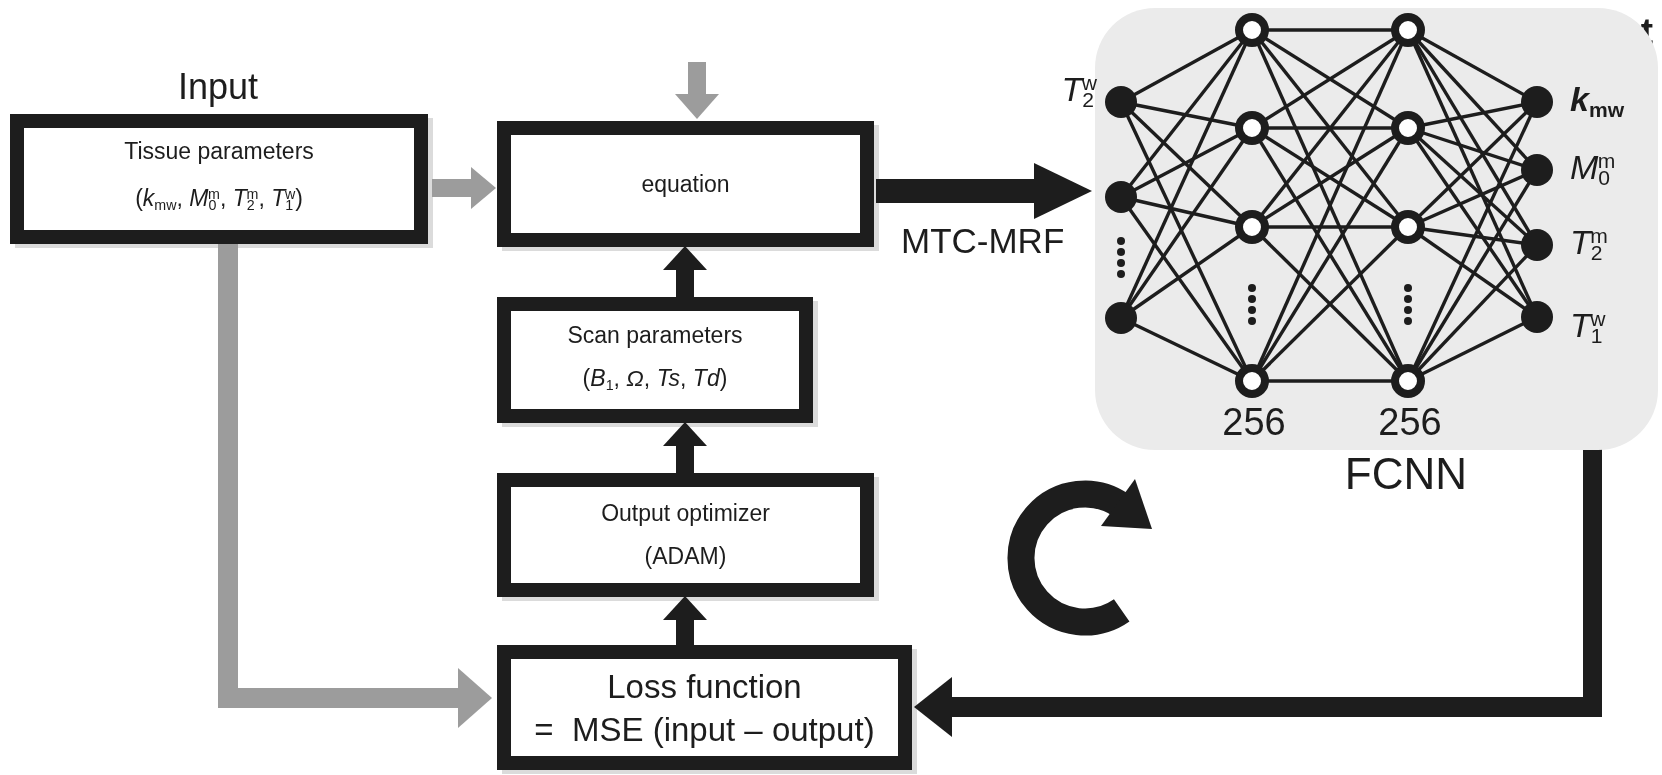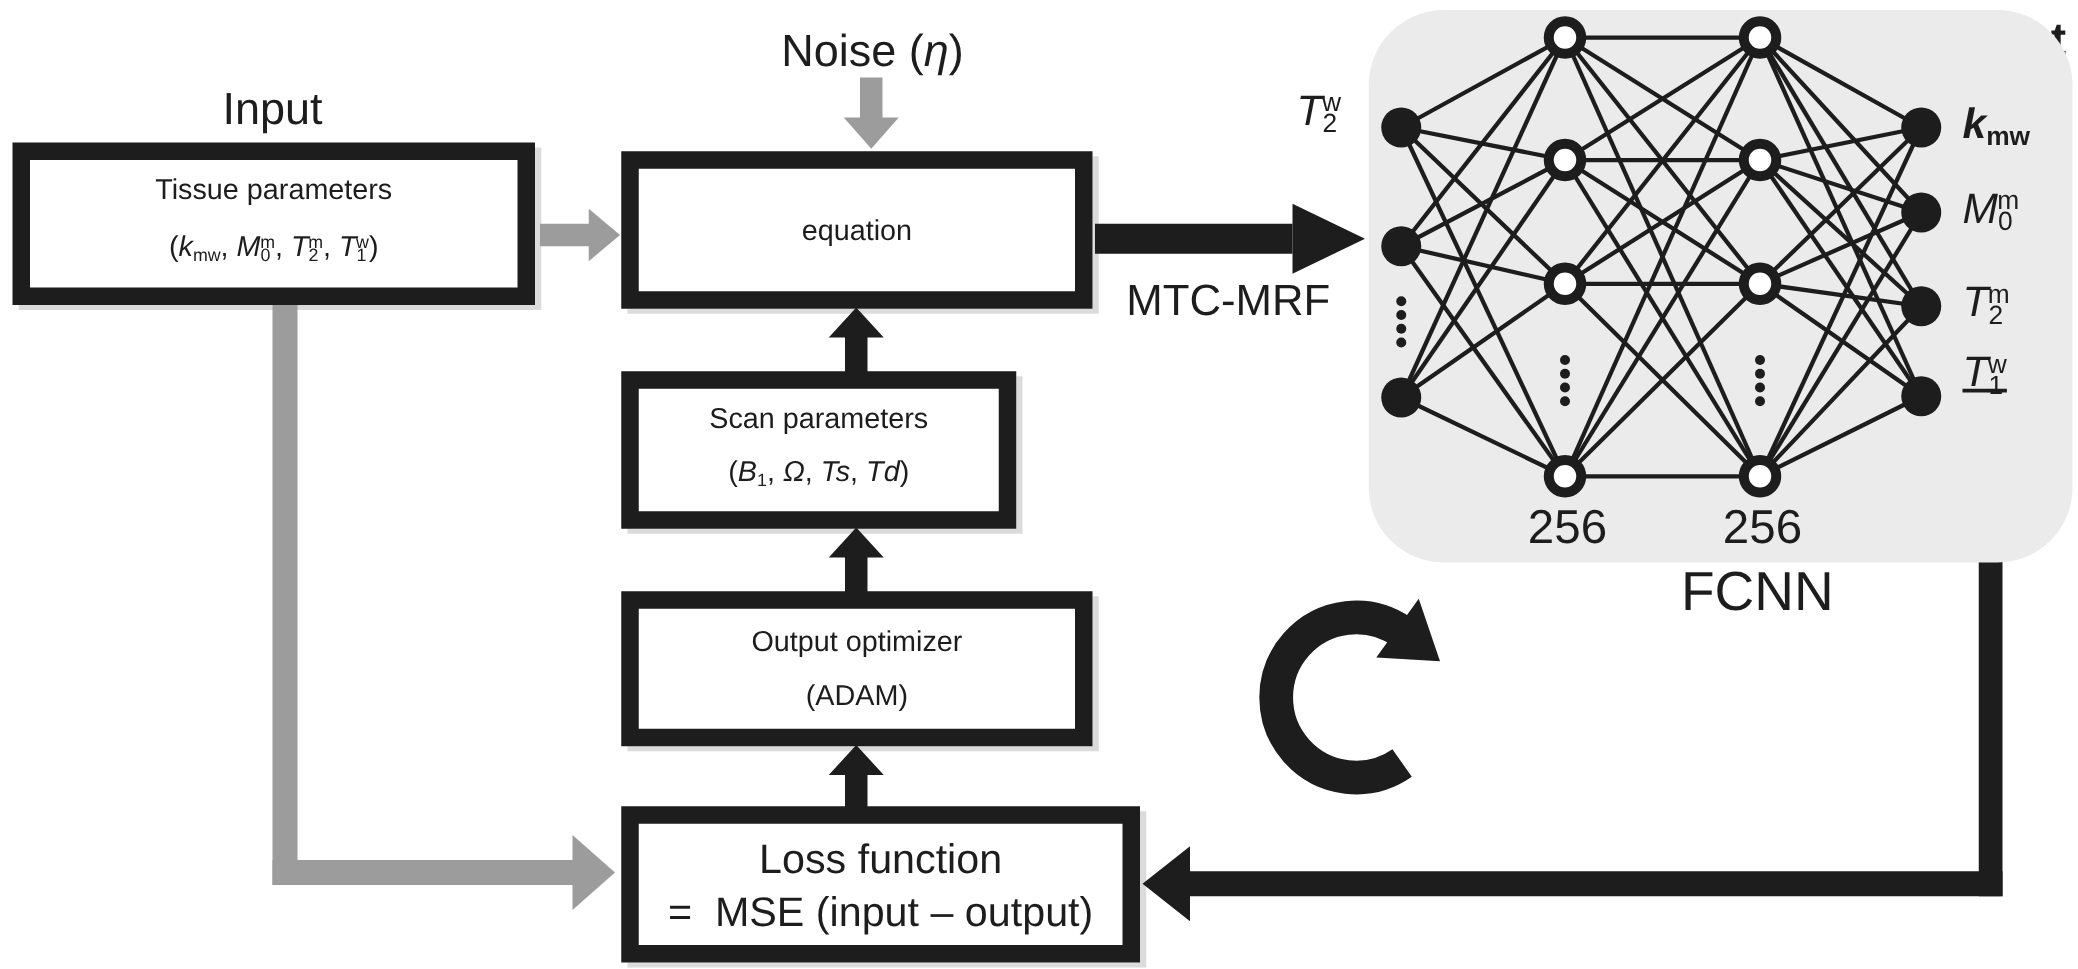--- a/index.html
+++ b/index.html
@@ -31,23 +31,23 @@
 
   
   .lbl{position:absolute;white-space:nowrap;color:var(--ink);}
   .lbl-input {left:118px;top:66px;width:200px;text-align:center;font-size:36px;font-weight:normal;}
   .lbl-noise {left:583px;top:20px;width:230px;text-align:center;font-size:36px;}
   .lbl-mtc   {left:901px;top:221px;font-size:35px;}
   .lbl-output{left:1453px;top:11px;width:200px;text-align:right;font-size:37px;font-weight:bold;}
   .lbl-fcnn  {left:1267px;top:449px;width:200px;text-align:right;font-size:44px;}
   .lbl-256a  {left:1194px;top:401px;width:120px;text-align:center;font-size:38px;}
   .lbl-256b  {left:1350px;top:401px;width:120px;text-align:center;font-size:38px;}
-  .lbl-t2w   {left:1013px;top:70px;width:84px;text-align:center;font-size:34px;}
+  .lbl-t2w   {left:1013px;top:70px;width:84px;text-align:right;font-size:34px;}
   .out-lbl{position:absolute;left:1570px;font-size:34px;white-space:nowrap;}
-  .out-lbl-0{top:80px;font-weight:bold;} .out-lbl-1{top:148px;} .out-lbl-2{top:223px;} .out-lbl-3{top:279px;text-decoration:underline;}
+  .out-lbl-0{top:80px;font-weight:bold;} .out-lbl-1{top:148px;} .out-lbl-2{top:223px;} .out-lbl-3{top:306px;}
 
   
   .rect{position:absolute;}
   .tri{position:absolute;width:0;height:0;}
 
   
   .noise-stem{left:688px;top:62px;width:18px;height:34px;background:var(--gray);}
   .noise-head{left:675px;top:94px;border-left:22px solid transparent;border-right:22px solid transparent;border-top:25px solid var(--gray);}
 
   
@@ -80,21 +80,20 @@
   .fcnn-svg{position:absolute;left:1060px;top:0;width:602px;height:460px;}
 
   .cycle-svg{position:absolute;left:1000px;top:473px;width:170px;height:170px;}
 </style>
 </head>
 <body>
 
 <div class="canvas">
 
   <div class="lbl lbl-input">Input</div>
-  <div class="lbl lbl-noise">Noise (<i>η</i>)</div>
   <div class="lbl lbl-mtc">MTC-MRF</div>
   <div class="lbl lbl-output">Output</div>
 
   <div class="rect noise-stem"></div>
   <div class="tri noise-head"></div>
 
   <div class="pbox box-tissue">
     <div>Tissue parameters</div>
     <div>(<i>k</i><sub>mw</sub>, <i>M</i><sub>0</sub><sup class="stk">m</sup>, <i>T</i><sub>2</sub><sup class="stk">m</sup>, <i>T</i><sub>1</sub><sup class="stk">w</sup>)</div>
   </div>

